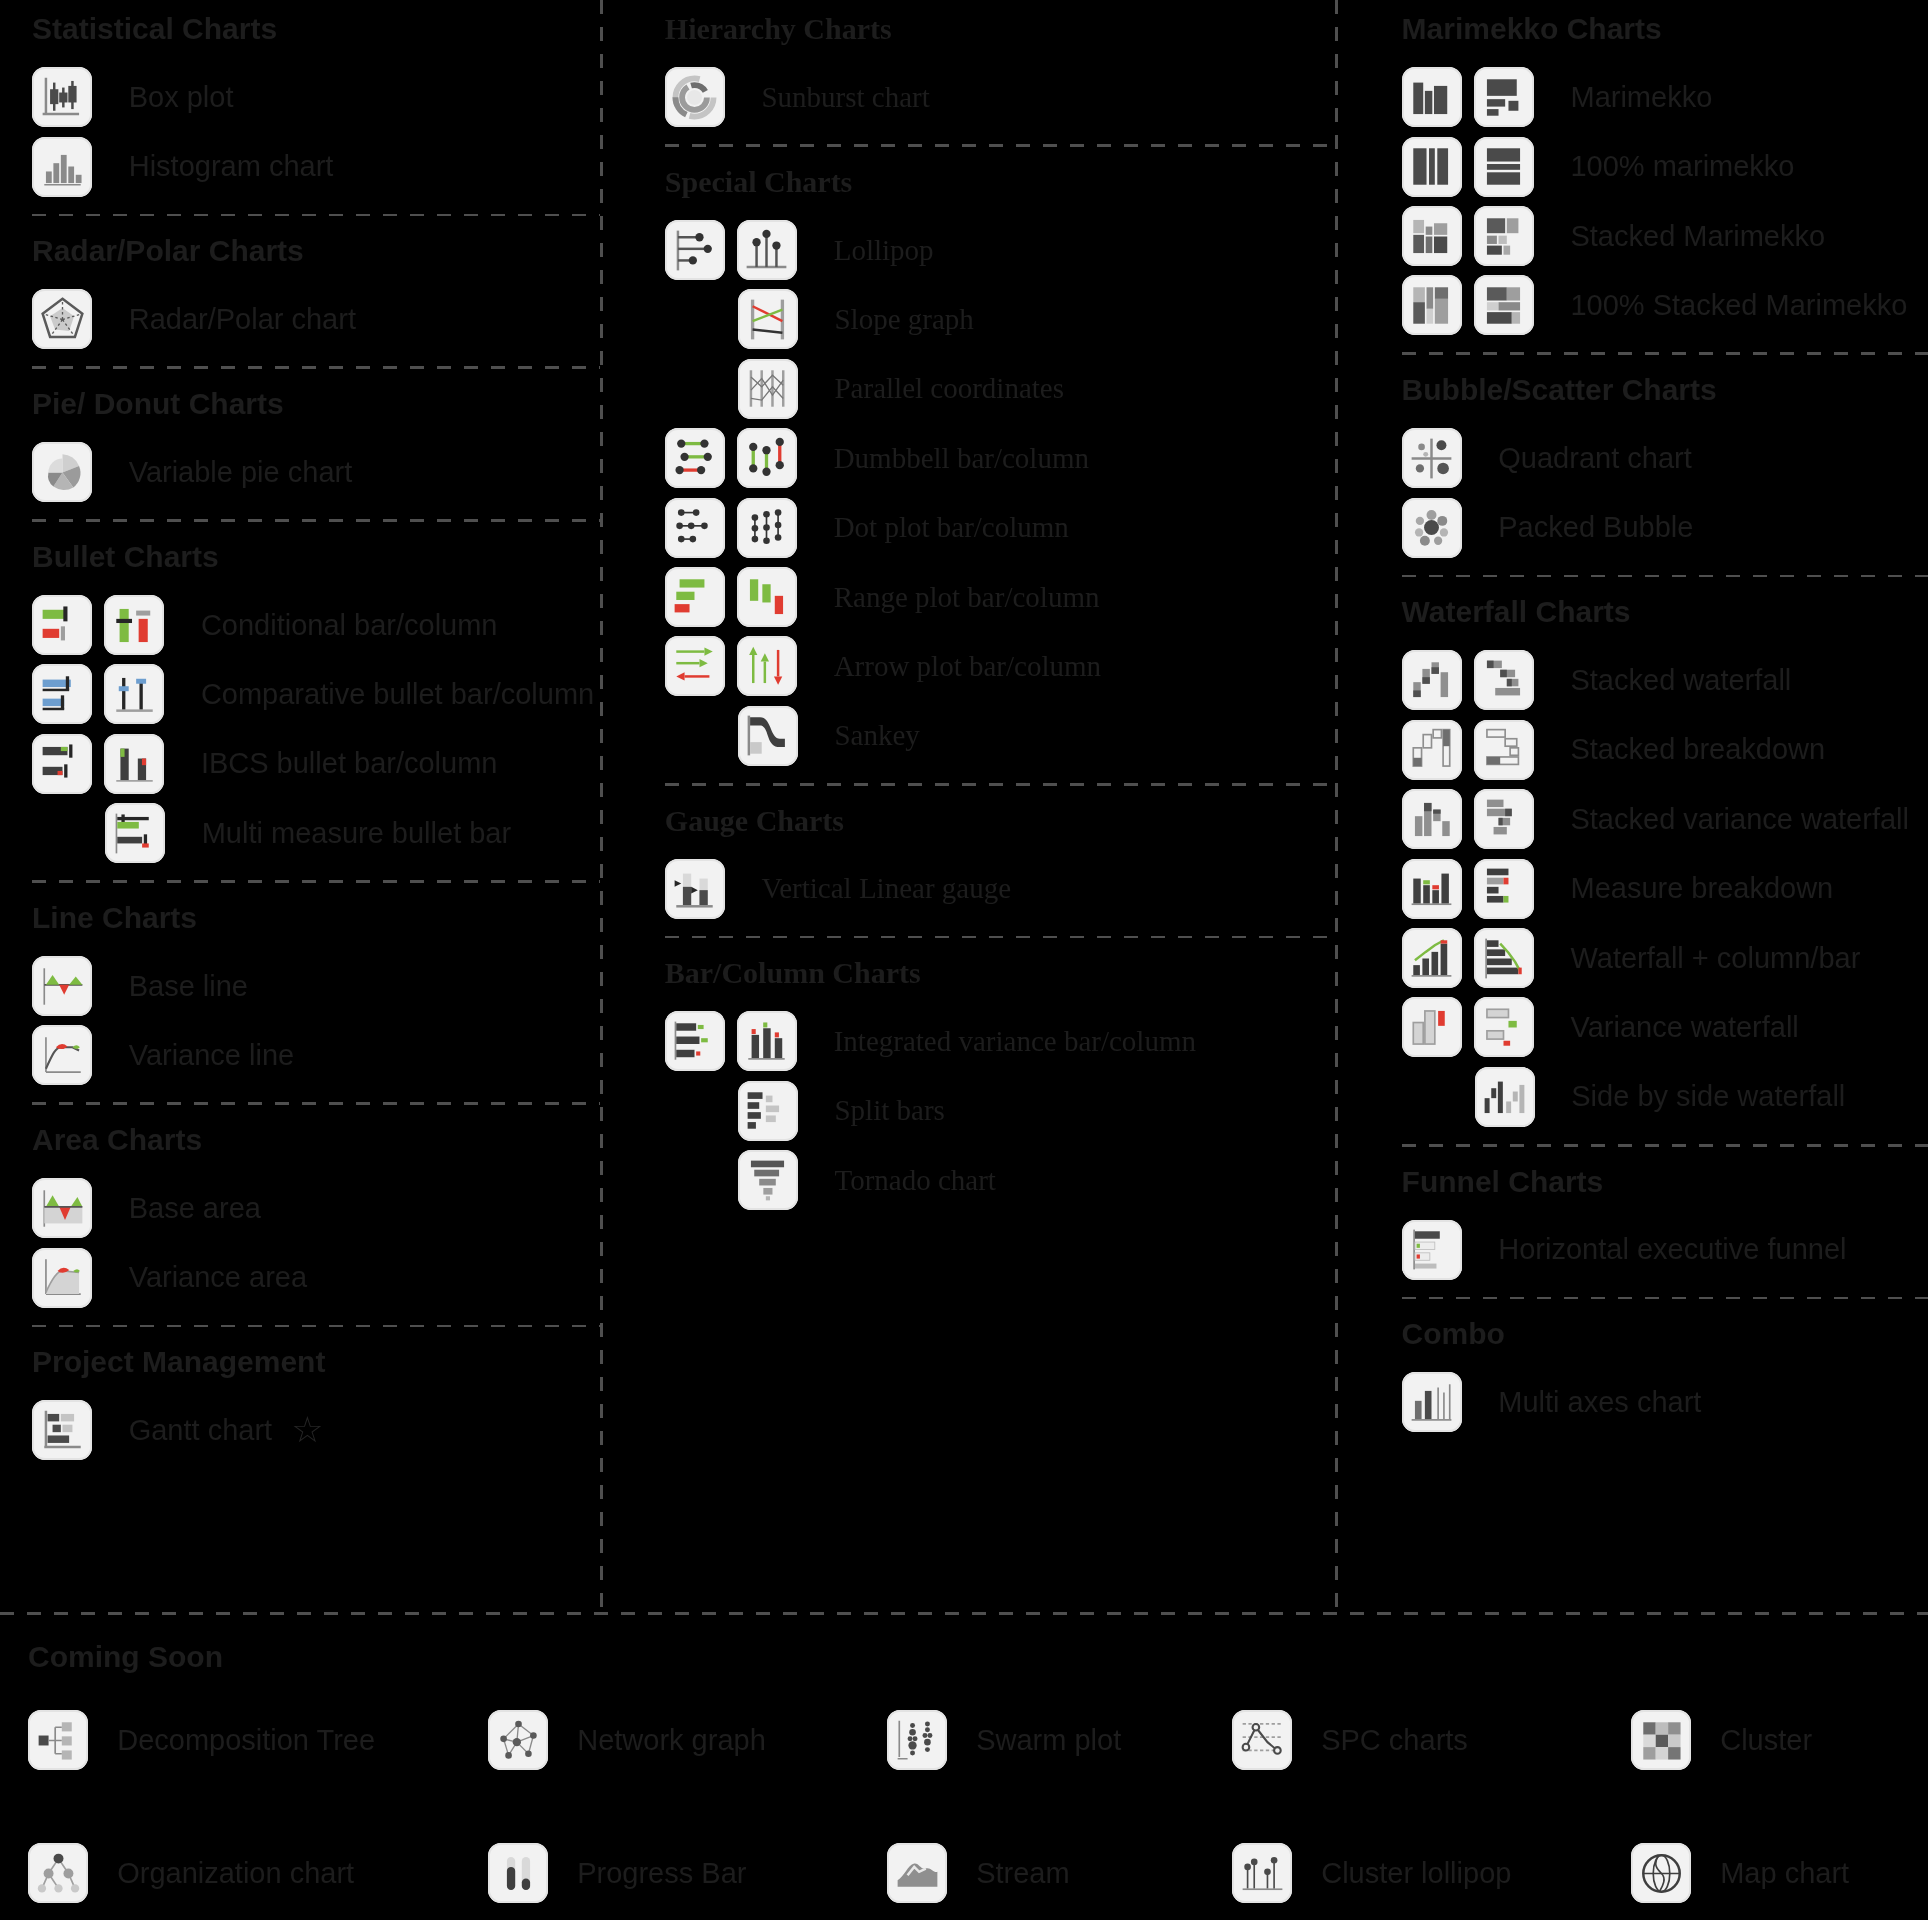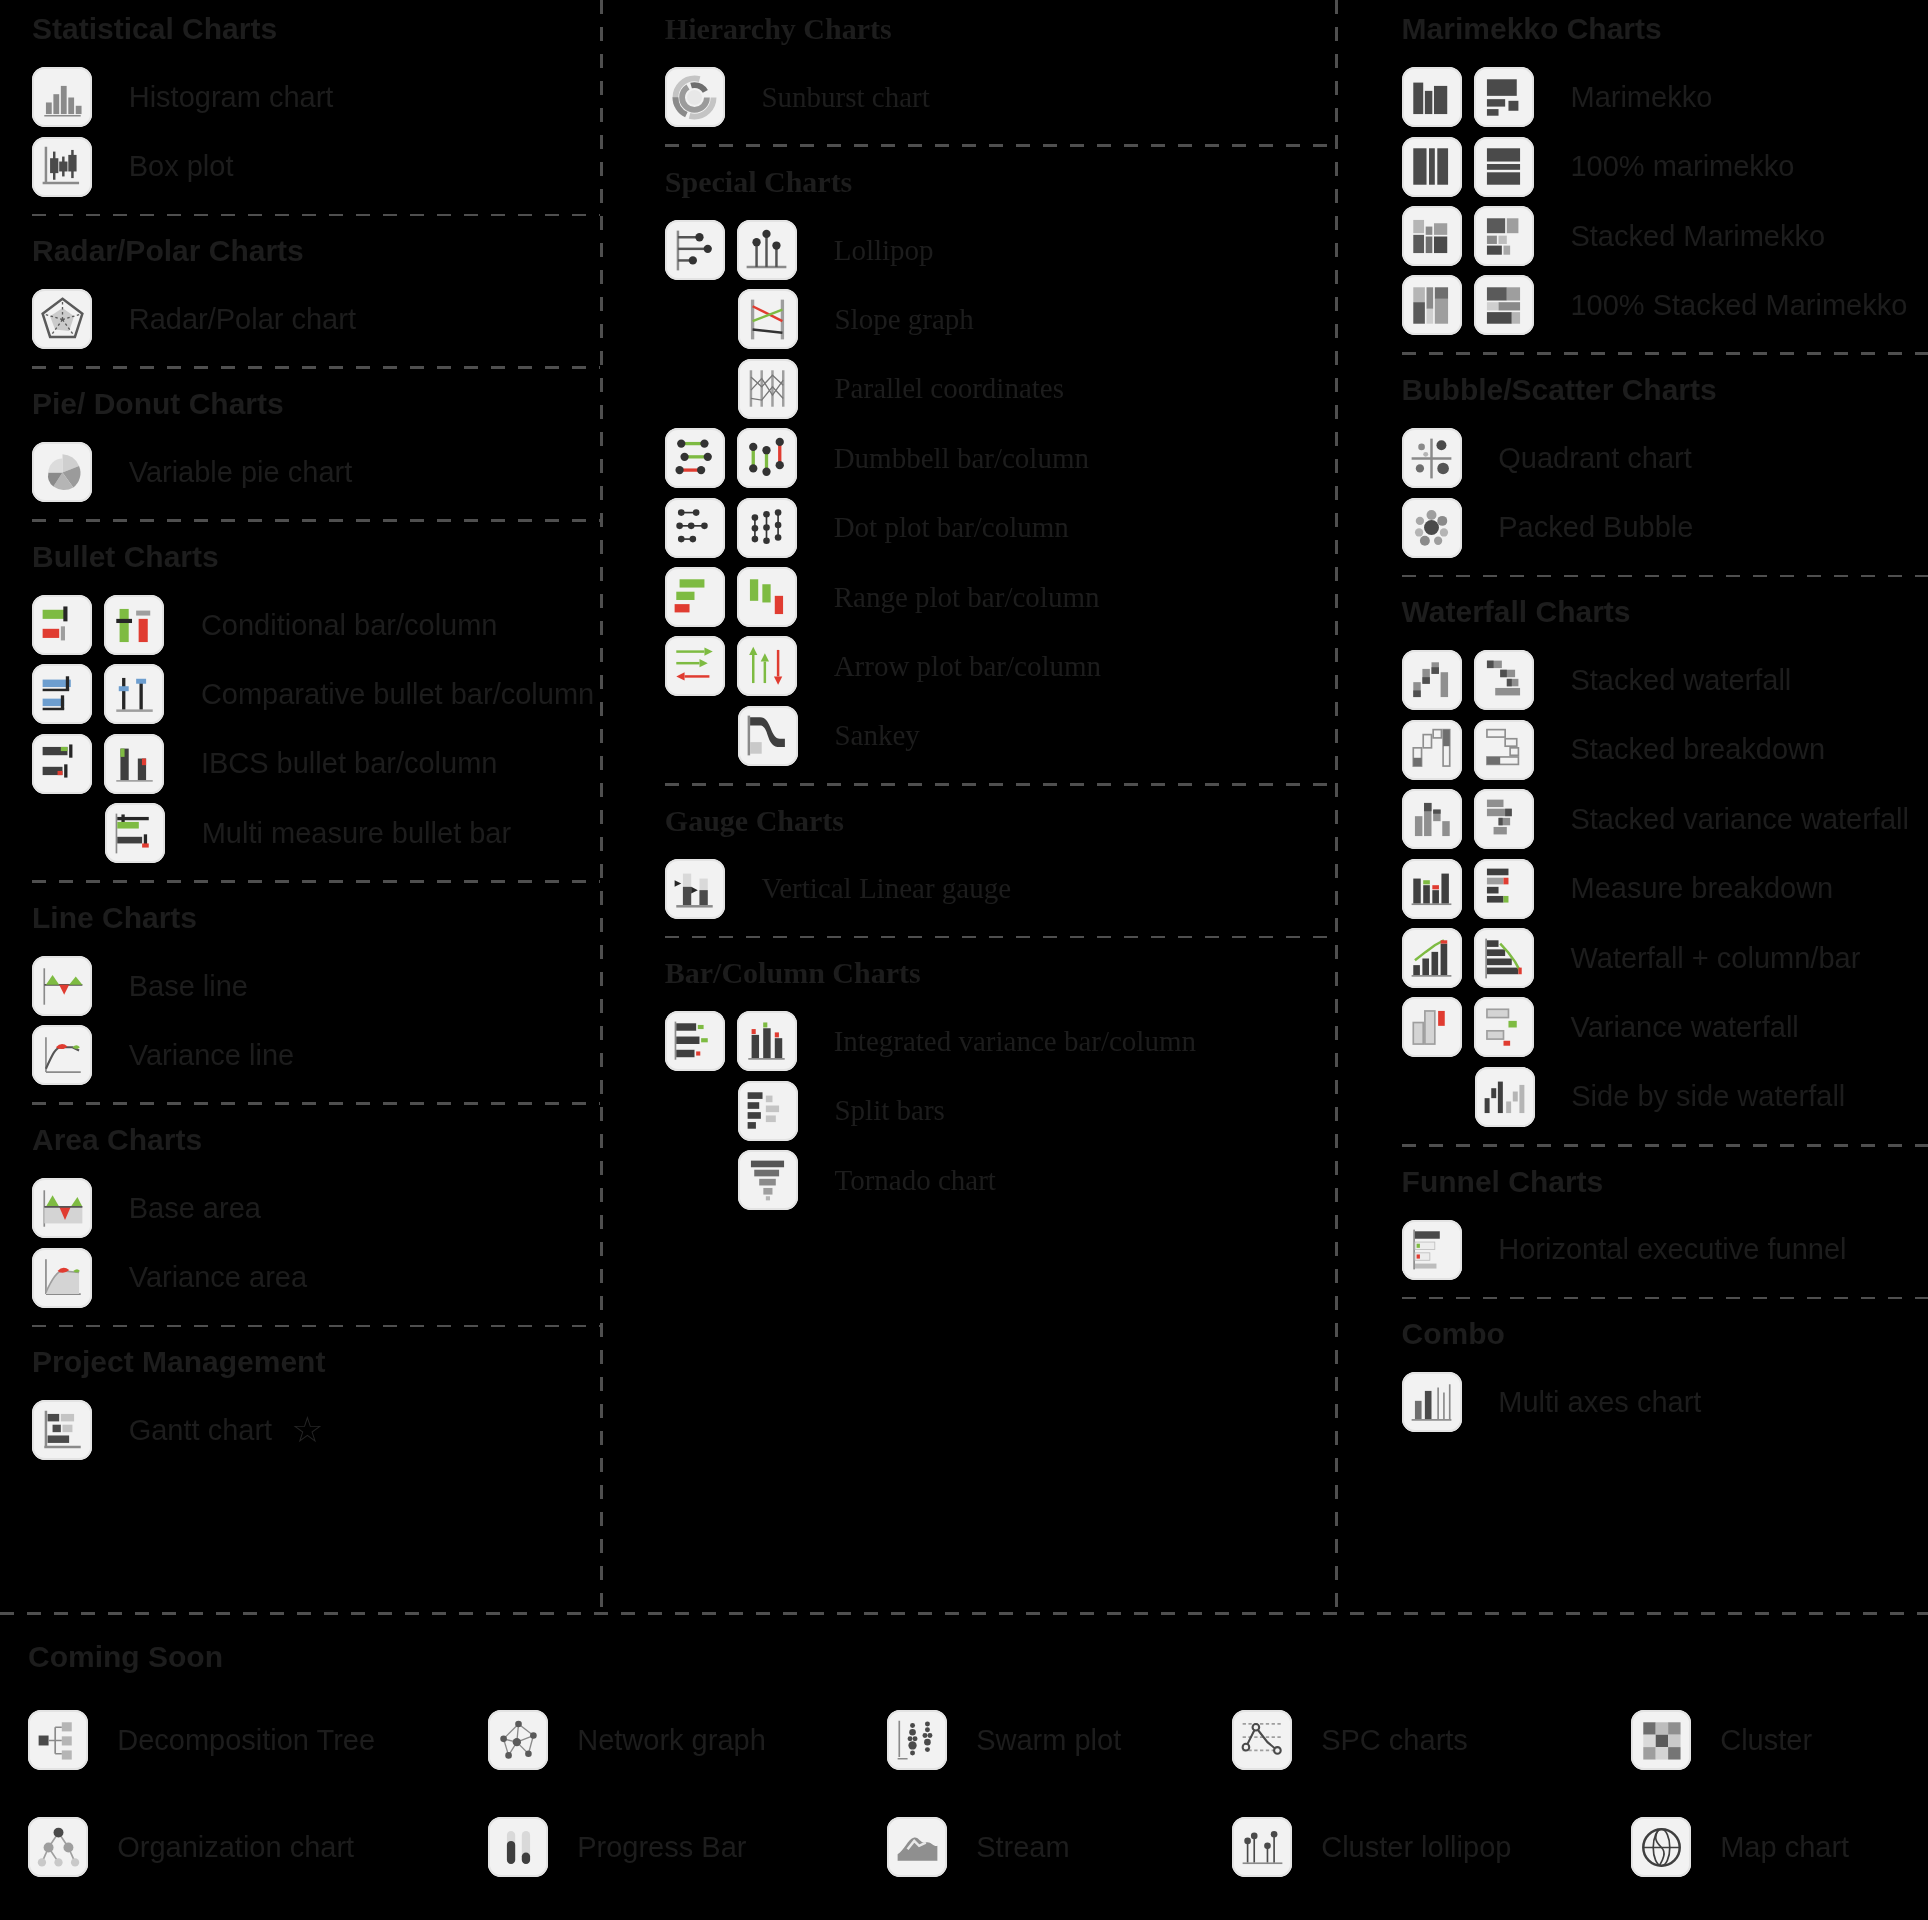--- a/index.html
+++ b/index.html
@@ -13,61 +13,61 @@
   .hdash{height:2.8px;margin:17px 0;background:repeating-linear-gradient(90deg,#4f4f4f 0 14px,transparent 14px 27px);}
   .hdash-full{height:2.8px;background:repeating-linear-gradient(90deg,#4f4f4f 0 14px,transparent 14px 27px);}
   .section-title{font-size:30px;font-weight:bold;line-height:35px;margin:11.3px 0 21px 0;white-space:nowrap;}
   .row{display:flex;align-items:center;height:60px;margin-bottom:9.4px;}
   .tile{width:60px;height:60px;border-radius:13px;background:#f2f2f2;box-shadow:0 0 0 1.9px #e3e3e3 inset;display:flex;align-items:center;justify-content:center;flex:0 0 60px;margin-right:12.2px;}
   .tile svg{width:53px;height:53px;display:block;}
   .slot-empty{width:73px;flex:0 0 73px;}
   .item-label{font-size:29px;margin-left:24.5px;white-space:nowrap;}
   .suffix-star{font-size:36px;margin-left:19px;color:#242424;}
   .coming-soon{padding:13px 0 0 28px;}
-  .cs-grid{display:grid;grid-template-columns:460px 399px 345px 399px auto;row-gap:47px;margin-top:36px;}
+  .cs-grid{display:grid;grid-template-columns:460px 399px 345px 399px auto;row-gap:73px;margin-top:36px;}
   .cs-cell{display:flex;align-items:center;height:60px;}
   .cs-cell .item-label{margin-left:17px;}
 </style>
 </head>
 <body>
 
 <div class="main">
   <div class="col col-1">
       <div class="section">
         <div class="section-title">Statistical Charts</div>
         <div class="row">
           <div class="tile">
             <svg viewBox="0 0 64 64" xmlns="http://www.w3.org/2000/svg">
+              <path d="M12 8v44M8 52h44" stroke="#8a8a8a" stroke-width="3" fill="none"></path>
+              <g stroke="#4a4a4a" stroke-width="3">
+                <line x1="22" y1="14" x2="22" y2="48"></line>
+                <line x1="33" y1="20" x2="33" y2="44"></line>
+                <line x1="44" y1="12" x2="44" y2="46"></line>
+              </g>
+              <rect x="17" y="22" width="10" height="18" fill="#4a4a4a"></rect>
+              <rect x="28" y="26" width="10" height="12" fill="#4a4a4a"></rect>
+              <rect x="39" y="18" width="10" height="20" fill="#4a4a4a"></rect>
+            </svg>
+          </div>
+          <span class="item-label">Box plot</span>
+        </div>
+        <div class="row">
+          <div class="tile">
+            <svg viewBox="0 0 64 64" xmlns="http://www.w3.org/2000/svg">
               <path d="M10 54h44" stroke="#8a8a8a" stroke-width="2"></path>
               <g fill="#8a8a8a">
                 <rect x="12" y="38" width="7" height="14"></rect>
                 <rect x="21" y="28" width="7" height="24"></rect>
                 <rect x="30" y="18" width="7" height="34"></rect>
                 <rect x="39" y="32" width="7" height="20"></rect>
                 <rect x="48" y="42" width="7" height="10"></rect>
               </g>
             </svg>
           </div>
           <span class="item-label">Histogram chart</span>
-        </div>
-        <div class="row">
-          <div class="tile">
-            <svg viewBox="0 0 64 64" xmlns="http://www.w3.org/2000/svg">
-              <path d="M12 8v44M8 52h44" stroke="#8a8a8a" stroke-width="3" fill="none"></path>
-              <g stroke="#4a4a4a" stroke-width="3">
-                <line x1="22" y1="14" x2="22" y2="48"></line>
-                <line x1="33" y1="20" x2="33" y2="44"></line>
-                <line x1="44" y1="12" x2="44" y2="46"></line>
-              </g>
-              <rect x="17" y="22" width="10" height="18" fill="#4a4a4a"></rect>
-              <rect x="28" y="26" width="10" height="12" fill="#4a4a4a"></rect>
-              <rect x="39" y="18" width="10" height="20" fill="#4a4a4a"></rect>
-            </svg>
-          </div>
-          <span class="item-label">Box plot</span>
         </div>
       </div>
       <div class="hdash"></div>
       <div class="section">
         <div class="section-title">Radar/Polar Charts</div>
         <div class="row">
           <div class="tile">
             <svg viewBox="0 0 64 64" xmlns="http://www.w3.org/2000/svg">
               <polygon points="32,7 56,25 47,53 17,53 8,25" fill="none" stroke="#5a5a5a" stroke-width="3"></polygon>
               <polygon points="32,18 46,28 40,46 23,44 17,28" fill="#bdbdbd" opacity="0.75"></polygon>

